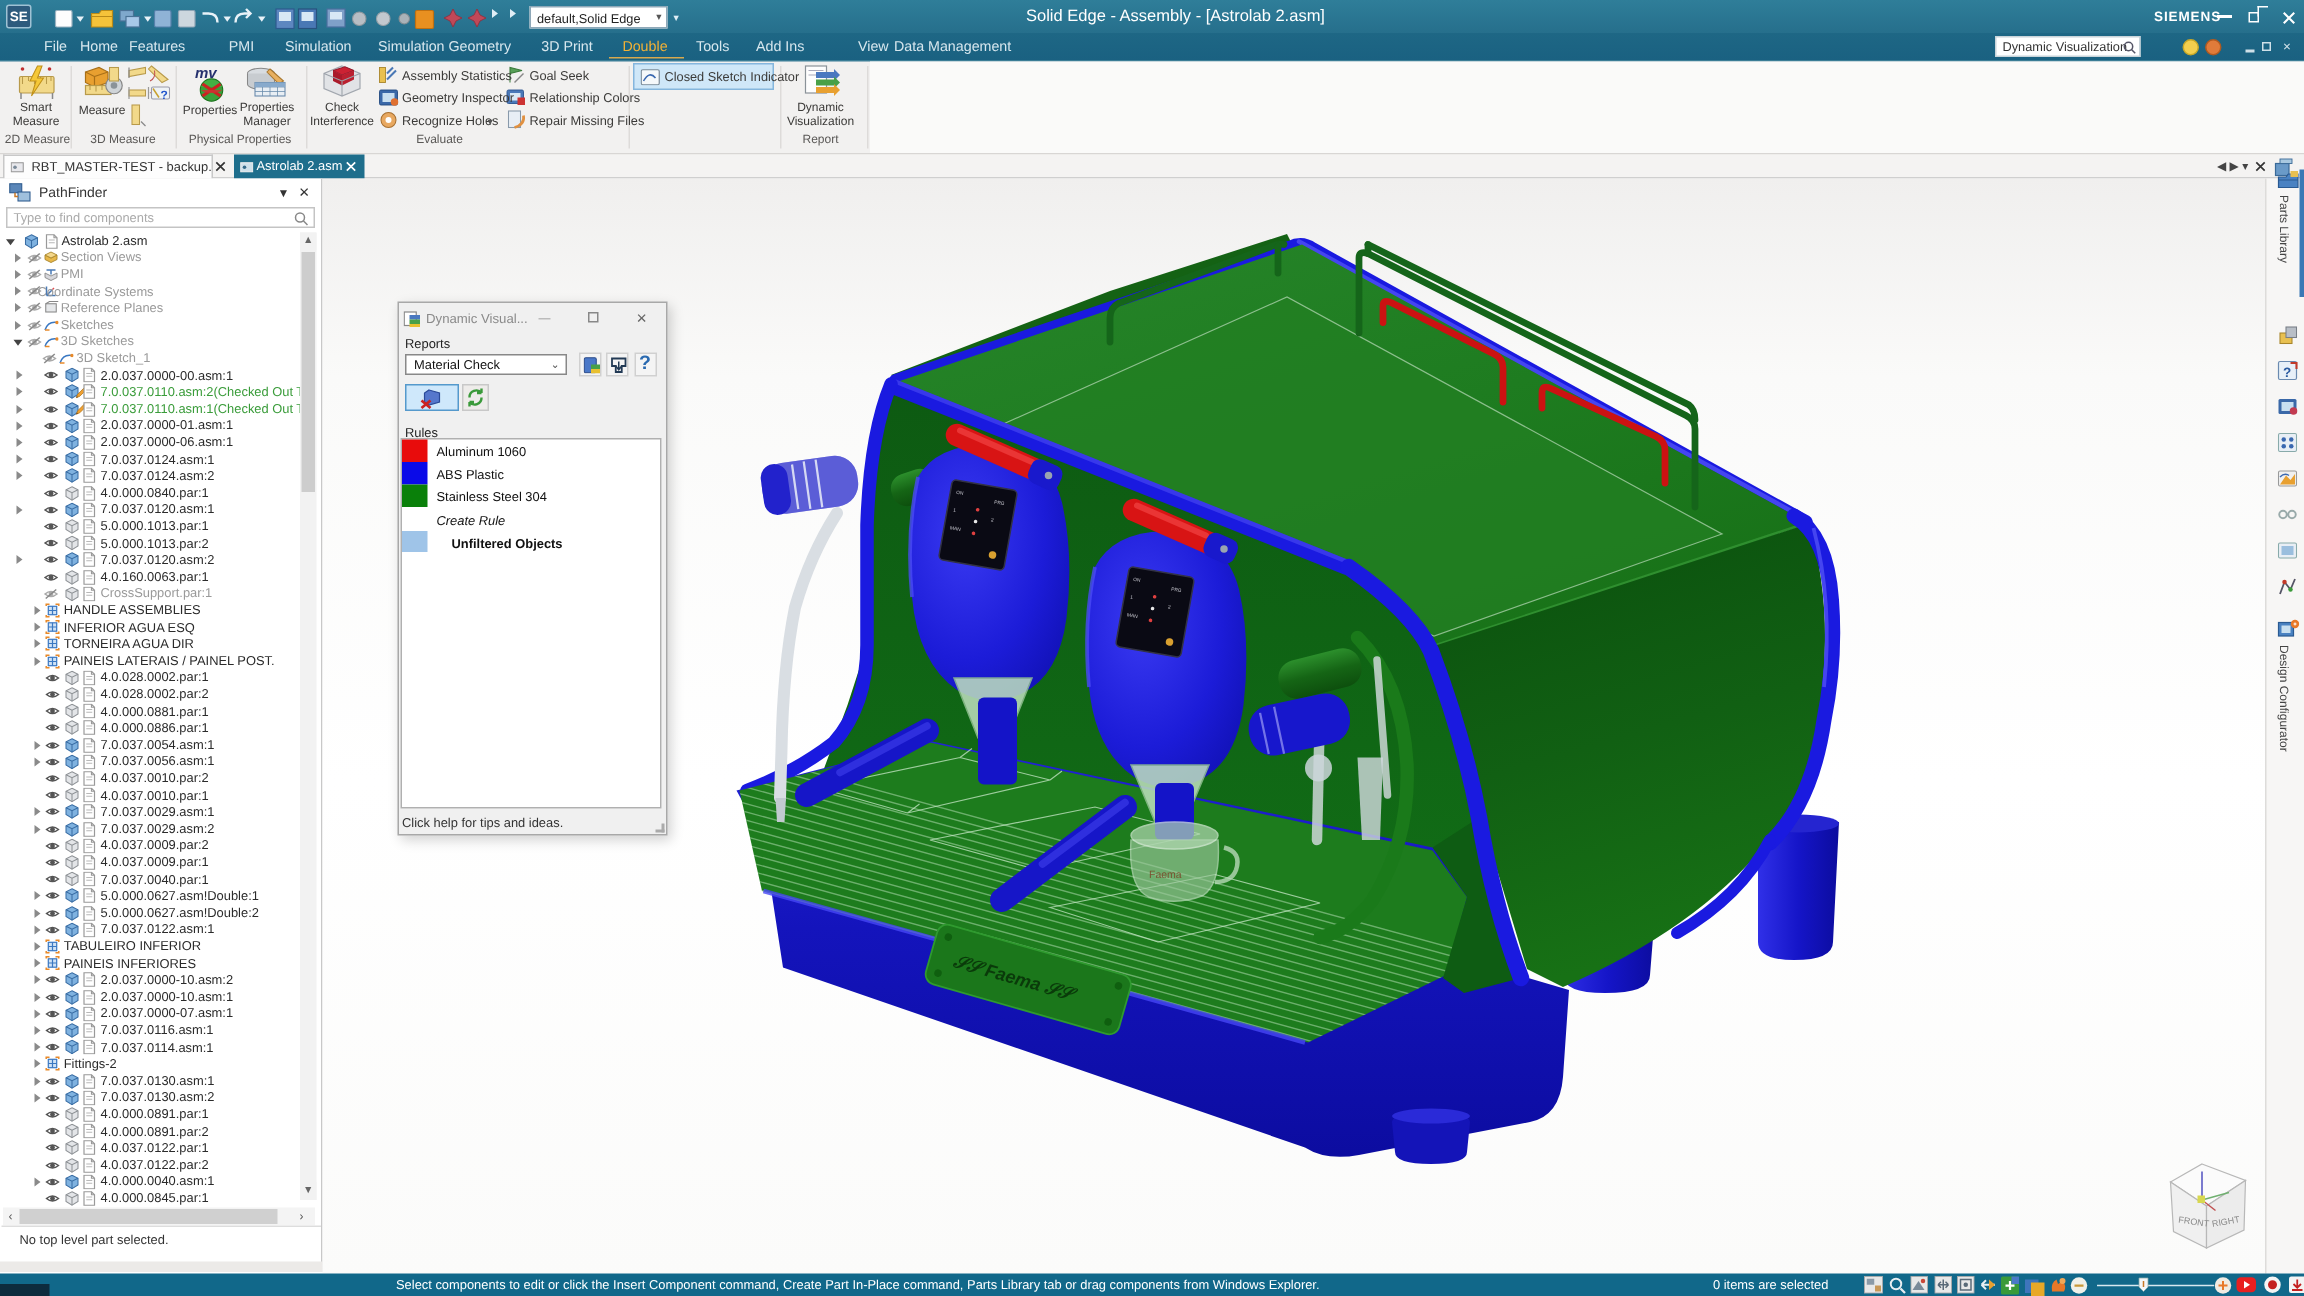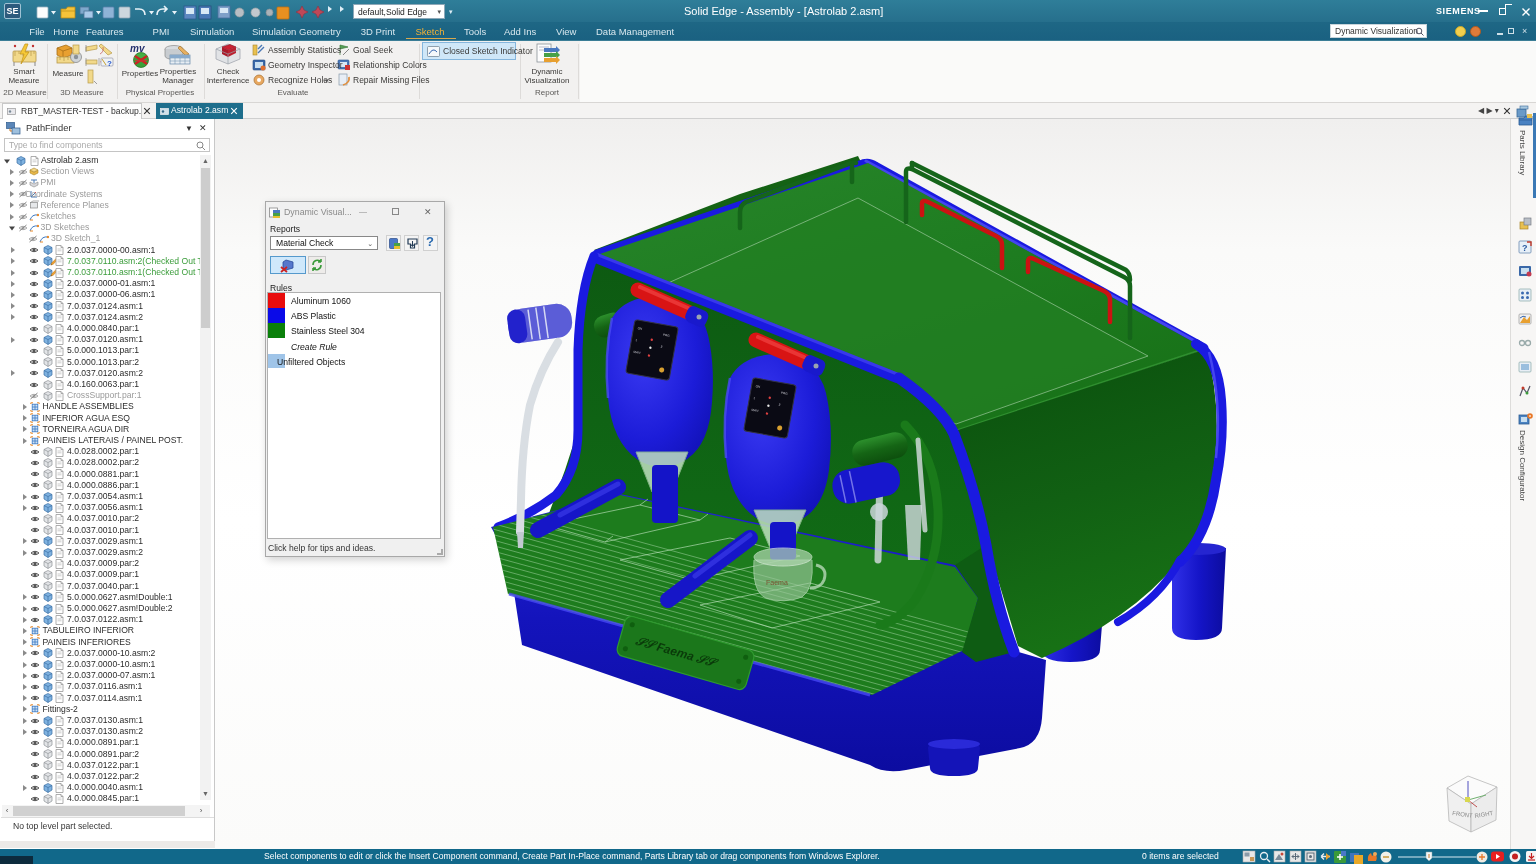--- a/index.html
+++ b/index.html
@@ -136,24 +136,24 @@
     <use href="#close"></use>
   </svg>
 <div class="a menurow"></div>
 <div class="mtab" style="left:28px;width:18px;text-align:center;">File</div>
 <div class="mtab" style="left:52px;width:28px;text-align:center;">Home</div>
 <div class="mtab" style="left:86px;width:37px;text-align:left;">Features</div>
 <div class="mtab" style="left:152px;width:18px;text-align:center;">PMI</div>
 <div class="mtab" style="left:190px;width:44px;text-align:left;">Simulation</div>
 <div class="mtab" style="left:252px;width:88px;text-align:center;">Simulation Geometry</div>
 <div class="mtab" style="left:360px;width:36px;text-align:center;">3D Print</div>
-<div class="mtab" style="left:414px;width:32px;text-align:center;color:#f2b135;">Sketch</div>
+<div class="mtab" style="left:414px;width:32px;text-align:center;color:#f2b135;">Double</div>
 <div class="mtab" style="left:464px;width:20px;text-align:center;">Tools</div>
 <div class="mtab" style="left:504px;width:32px;text-align:center;">Add Ins</div>
-<div class="mtab" style="left:556px;width:20px;text-align:center;">View</div>
+<div class="mtab" style="left:572px;width:20px;text-align:center;">View</div>
 <div class="mtab" style="left:596px;width:76px;text-align:center;">Data Management</div>
 <div class="a" style="left:406px;top:37.5px;width:50px;height:1px;background:#d8a94e"></div>
 <div class="a" style="left:1330px;top:24px;width:97px;height:14px;background:#fff;border:1px solid #c8d4da;font-size:8.5px;color:#333;line-height:13px;padding-left:4px">Dynamic Visualization<svg style="position:absolute;right:2px;top:2px" width="9" height="9">
       <circle cx="4" cy="4" r="2.8" fill="none" stroke="#556" stroke-width="1"></circle>
       <path d="M6,6 L8.5,8.5" stroke="#556" stroke-width="1"></path>
     </svg></div>
 <div class="a" style="left:1455px;top:26px;width:11px;height:11px;border-radius:50%;background:#f3cf4e;border:1px solid #c8a828"></div>
 <div class="a" style="left:1470px;top:26px;width:11px;height:11px;border-radius:50%;background:#e07b3a;border:1px solid #b05a20"></div>
 <div class="a" style="left:1497px;top:33px;width:6px;height:1.5px;background:#cfe0e8"></div>
 <div class="a" style="left:1508px;top:28px;width:6px;height:6px;border:1px solid #cfe0e8"></div>
@@ -1312,21 +1312,21 @@
 <div class="a" style="left:270px;top:283px;font-size:8.6px;color:#222">Rules</div>
 <div class="a" style="left:267px;top:292px;width:174px;height:247px;background:#fff;border:1px solid #b0b0b0"></div>
 <div class="a" style="left:268px;top:293px;width:17px;height:14.5px;background:#e80c0c"></div>
 <div class="a" style="left:291px;top:296px;font-size:8.6px;color:#111;">Aluminum 1060</div>
 <div class="a" style="left:268px;top:308.2px;width:17px;height:14.5px;background:#0a0ae8"></div>
 <div class="a" style="left:291px;top:311.2px;font-size:8.6px;color:#111;">ABS Plastic</div>
 <div class="a" style="left:268px;top:323.4px;width:17px;height:14.5px;background:#0a800a"></div>
 <div class="a" style="left:291px;top:326.4px;font-size:8.6px;color:#111;">Stainless Steel 304</div>
 <div class="a" style="left:291px;top:341.59999999999997px;font-size:8.6px;color:#111;font-style:italic;">Create Rule</div>
 <div class="a" style="left:268px;top:353.79999999999995px;width:17px;height:14.5px;background:#9fc4e8"></div>
-<div class="a" style="left:277px;top:356.79999999999995px;font-size:8.6px;color:#111;">Unfiltered Objects</div>
+<div class="a" style="left:301px;top:356.79999999999995px;font-size:8.6px;color:#111;font-weight:bold;">Unfiltered Objects</div>
 <div class="a" style="left:268px;top:543px;font-size:8.6px;color:#333">Click help for tips and ideas.</div>
 <div class="a" style="left:437px;top:549px;width:6px;height:6px;border-right:2px solid #aaa;border-bottom:2px solid #aaa"></div>
 <div class="a rightbar"></div>
 <div class="a" style="left:1533px;top:113px;width:3px;height:85px;background:#3a78b5"></div>
 <svg class="ic" style="left:1518px;top:114px" width="15" height="13">
     <path d="M1,4 L6,4 L7.5,2 L14,2 L14,11 L1,11 Z" fill="#4a82c2" stroke="#2a5a92" stroke-width="0.8"></path>
     <path d="M1,6 L14,6" stroke="#2a5a92" stroke-width="0.7"></path>
     <rect x="9" y="0" width="5" height="4" fill="#e8c050"></rect>
   </svg>
 <div class="a" style="left:1518px;top:130px;font-size:8px;color:#444;writing-mode:vertical-rl">Parts Library</div>

